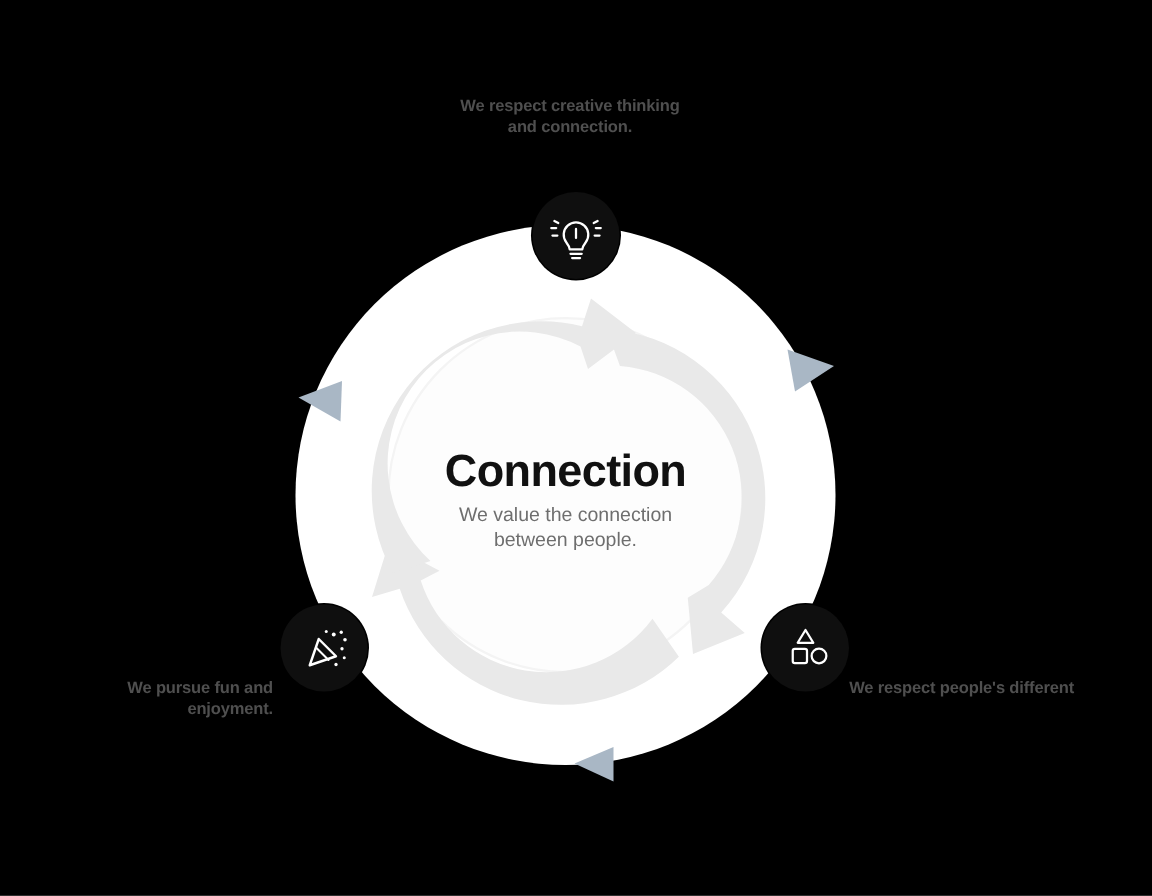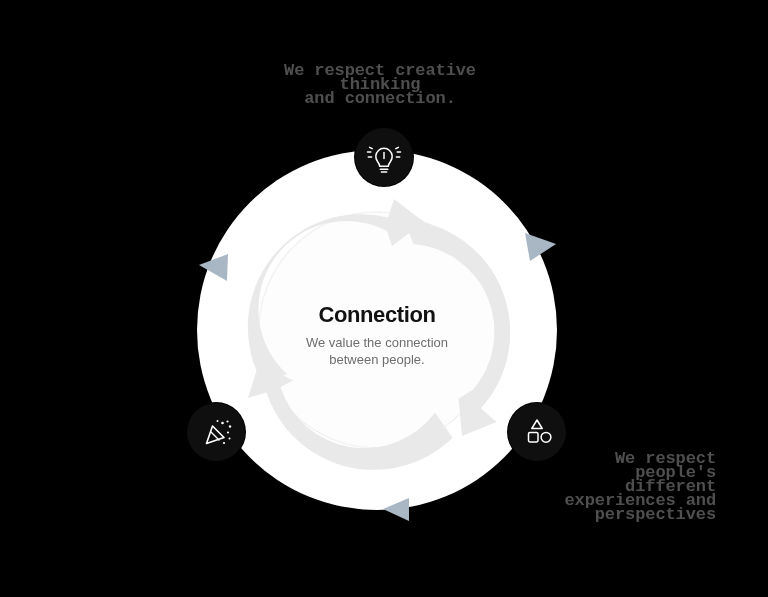--- a/index.html
+++ b/index.html
@@ -34,41 +34,41 @@
   .center-text {
     position: absolute;
     left: 227px;
     top: 300px;
     width: 300px;
     text-align: center;
     pointer-events: none;
   }
   .center-title {
     font-family: "Liberation Sans", sans-serif;
-    font-size: 22px;
+    font-size: 30px;
     font-weight: bold;
     color: #111111;
     letter-spacing: -0.4px;
     line-height: 30px;
     margin: 0;
   }
   .center-subtitle {
     font-family: "Liberation Sans", sans-serif;
     font-size: 13px;
     font-weight: normal;
     color: #6e6e6e;
     line-height: 17px;
     margin: 4px 0 0 0;
   }
 
   
   .callout {
     position: absolute;
-    font-family: Liberation Mono, monospace;
-    font-size: 17px;
+    font-family: Liberation Sans, sans-serif;
+    font-size: 11px;
     font-weight: bold;
     color: #4f4f4f;
     line-height: 14px;
     letter-spacing: -0.1px;
   }
   .callout-top {
     left: 258px;
     top: 64px;
     width: 244px;
     text-align: center;
@@ -207,19 +207,22 @@
       <span>We value the connection</span><br>
       <span>between people.</span>
     </div>
   </div>
 
   <div class="callout callout-top">
     <span>We respect creative thinking</span><br>
     <span>and connection.</span>
   </div>
 
+  <div class="callout callout-left">
+    <span>We pursue fun and</span><br>
+    <span>enjoyment.</span>
+  </div>
 
   <div class="callout callout-right">
     <span>We respect people's different</span><br>
-    <span>experiences and perspectives</span>
   </div>
 
 </div>
 
 </body></html>

